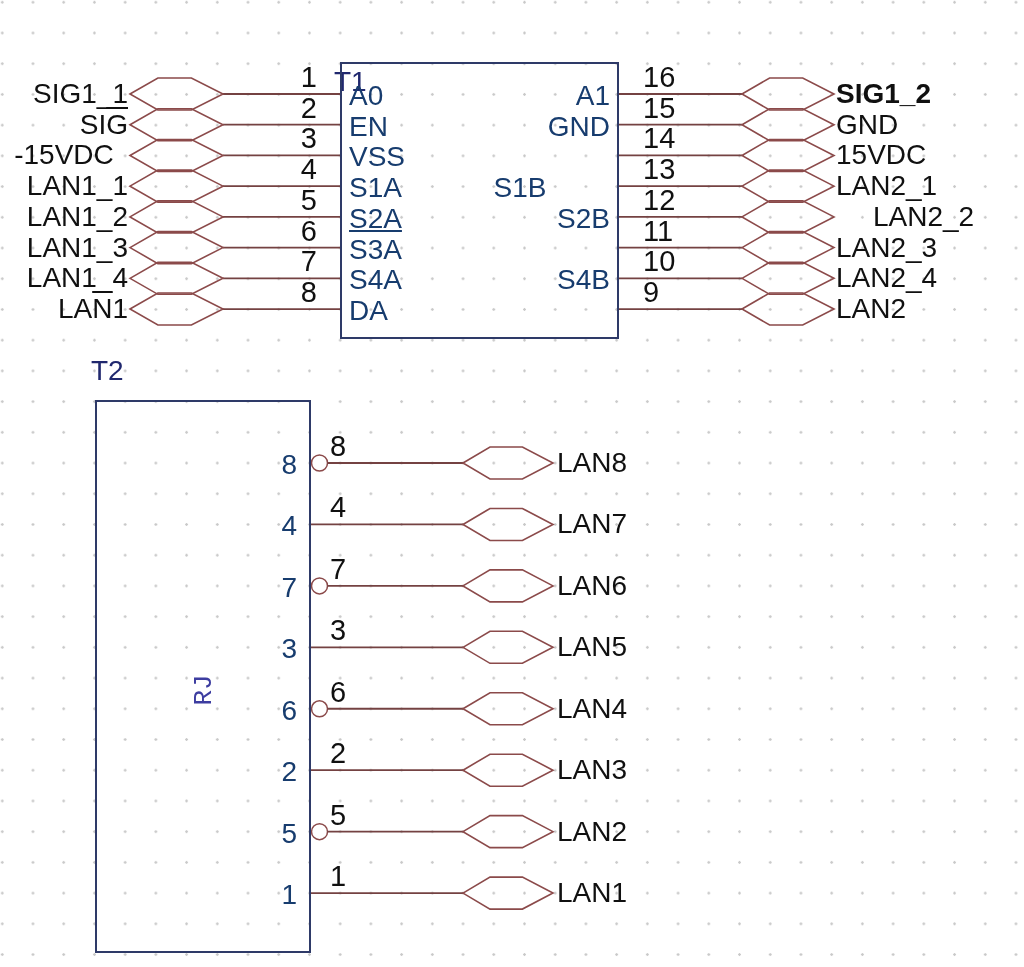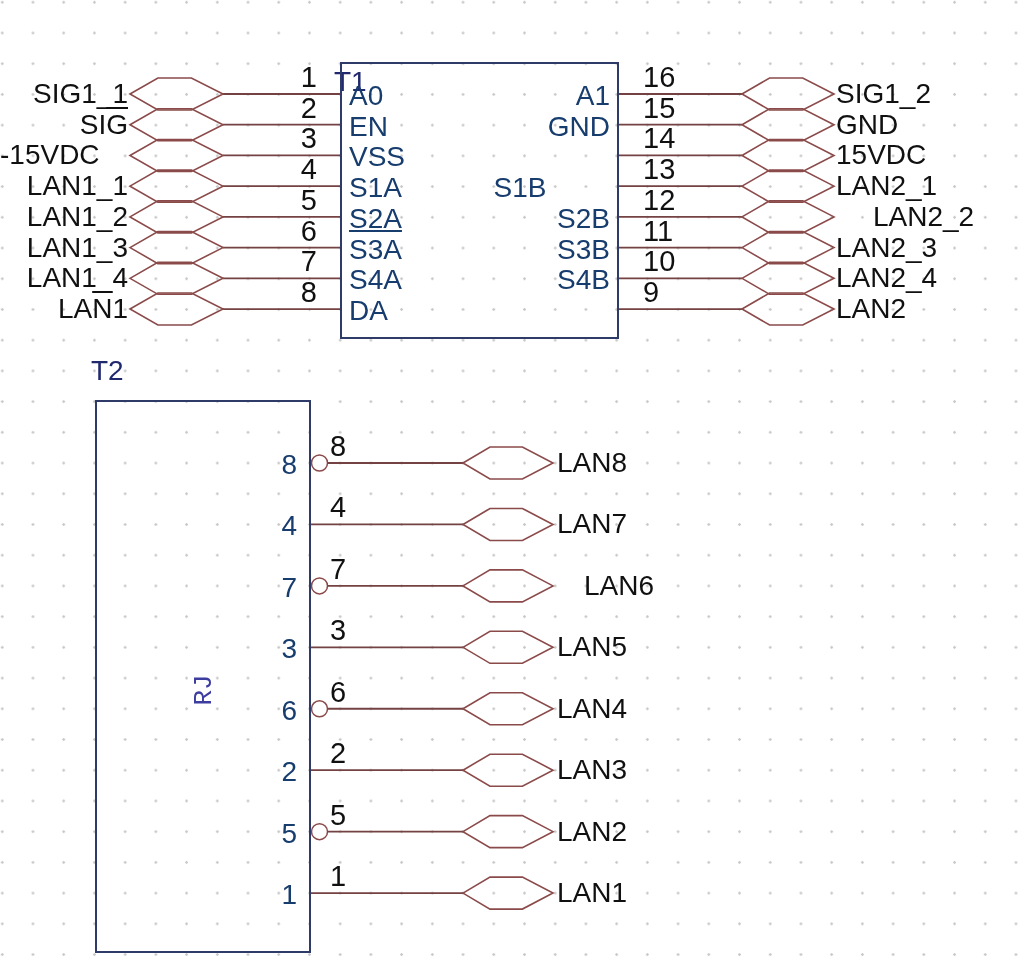--- a/index.html
+++ b/index.html
@@ -88,67 +88,66 @@
   <div class="box" style="left:95px;top:400px;width:216px;height:553px;"></div>
   <div class="rj">RJ</div>
 <div class="num" style="left: 187px; top: 62px; width: 130px; text-align: right;">1</div>
     <div class="pname" style="left: 349px; top: 81px;">A0</div>
     <div class="netlabel" style="left: 0px; top: 77px; width: 128px; text-align: right;"><span>SIG1_1</span><span class="bar"></span><span></span></div>
     <div class="num" style="left: 187px; top: 92.72px; width: 130px; text-align: right;">2</div>
     <div class="pname" style="left: 349px; top: 111.72px;">EN</div>
     <div class="netlabel" style="left: 0px; top: 107.72px; width: 128px; text-align: right;"><span>SI</span><span class="bar">G</span><span></span></div>
     <div class="num" style="left: 187px; top: 123.44px; width: 130px; text-align: right;">3</div>
     <div class="pname" style="left: 349px; top: 142.44px;">VSS</div>
-    <div class="netlabel" style="left: 0px; top: 138.44px; width: 128px; text-align: left;"><span>-15VDC</span><span class="bar"></span><span></span></div>
+    <div class="netlabel" style="left: 0px; top: 138.44px; width: 128px; text-align: center;"><span>-15VDC</span><span class="bar"></span><span></span></div>
     <div class="num" style="left: 187px; top: 154.16px; width: 130px; text-align: right;">4</div>
     <div class="pname" style="left: 349px; top: 173.16px;">S1A</div>
     <div class="netlabel" style="left: 0px; top: 169.16px; width: 128px; text-align: right;"><span>LAN1_1</span><span class="bar"></span><span></span></div>
     <div class="num" style="left: 187px; top: 184.88px; width: 130px; text-align: right;">5</div>
     <div class="pname" style="left: 349px; top: 203.88px; text-decoration: underline;">S2A</div>
     <div class="netlabel" style="left: 0px; top: 199.88px; width: 128px; text-align: right;"><span>LAN1_2</span><span class="bar"></span><span></span></div>
     <div class="num" style="left: 187px; top: 215.6px; width: 130px; text-align: right;">6</div>
     <div class="pname" style="left: 349px; top: 234.6px;">S3A</div>
     <div class="netlabel" style="left: 0px; top: 230.6px; width: 128px; text-align: right;"><span>LAN1_3</span><span class="bar"></span><span></span></div>
     <div class="num" style="left: 187px; top: 246.32px; width: 130px; text-align: right;">7</div>
     <div class="pname" style="left: 349px; top: 265.32px;">S4A</div>
     <div class="netlabel" style="left: 0px; top: 261.32px; width: 128px; text-align: right;"><span>LAN1_4</span><span class="bar"></span><span></span></div>
     <div class="num" style="left: 187px; top: 277.04px; width: 130px; text-align: right;">8</div>
     <div class="pname" style="left: 349px; top: 296.04px;">DA</div>
     <div class="netlabel" style="left: 0px; top: 292.04px; width: 128px; text-align: right;"><span>LA</span><span class="bar">N</span><span>1</span></div>
     <div class="num" style="left: 643px; top: 62px;">16</div>
     <div class="pname" style="left: 430px; top: 81px; width: 180px; text-align: right;">A1</div>
-    <div class="netlabel" style="left: 836px; top: 77px;"><span>SIG1_2</span><span class="bar"></span><span></span></div>
+    <div class="netlabel" style="left: 836px; top: 77px; font-weight: bold;"><span>SIG1_2</span><span class="bar"></span><span></span></div>
     <div class="num" style="left: 643px; top: 92.72px;">15</div>
     <div class="pname" style="left: 430px; top: 111.72px; width: 180px; text-align: right;">GND</div>
     <div class="netlabel" style="left: 836px; top: 107.72px;"><span>GND</span><span class="bar"></span><span></span></div>
     <div class="num" style="left: 643px; top: 123.44px;">14</div>
     <div class="netlabel" style="left: 836px; top: 138.44px;"><span>15VDC</span><span class="bar"></span><span></span></div>
     <div class="num" style="left: 643px; top: 154.16px;">13</div>
     <div class="pname" style="left: 430px; top: 173.16px; width: 180px; text-align: center;">S1B</div>
     <div class="netlabel" style="left: 836px; top: 169.16px;"><span>LAN2_1</span><span class="bar"></span><span></span></div>
     <div class="num" style="left: 643px; top: 184.88px;">12</div>
     <div class="pname" style="left: 430px; top: 203.88px; width: 180px; text-align: right;">S2B</div>
     <div class="netlabel" style="left: 836px; top: 199.88px; margin-left: 37px;"><span>LAN2_2</span><span class="bar"></span><span></span></div>
     <div class="num" style="left: 643px; top: 215.6px;">11</div>
-    <div class="pname" style="left: 430px; top: 234.6px; width: 180px; text-align: right;">S3B</div>
     <div class="netlabel" style="left: 836px; top: 230.6px;"><span>LAN2_3</span><span class="bar"></span><span></span></div>
     <div class="num" style="left: 643px; top: 246.32px;">10</div>
     <div class="pname" style="left: 430px; top: 265.32px; width: 180px; text-align: right;">S4B</div>
     <div class="netlabel" style="left: 836px; top: 261.32px;"><span>LAN2_4</span><span class="bar"></span><span></span></div>
     <div class="num" style="left: 643px; top: 277.04px;">9</div>
     <div class="netlabel" style="left: 836px; top: 292.04px;"><span>LAN2</span><span class="bar"></span><span></span></div>
     <div class="num" style="left: 330px; top: 431px;">8</div>
     <div class="pname" style="left: 207px; top: 450px; width: 90px; text-align: right;">8</div>
     <div class="netlabel" style="left: 557px; top: 446px;">LAN8</div>
     <div class="num" style="left: 330px; top: 492.44px;">4</div>
     <div class="pname" style="left: 207px; top: 511.44px; width: 90px; text-align: right;">4</div>
     <div class="netlabel" style="left: 557px; top: 507.44px;">LAN7</div>
     <div class="num" style="left: 330px; top: 553.88px;">7</div>
     <div class="pname" style="left: 207px; top: 572.88px; width: 90px; text-align: right;">7</div>
-    <div class="netlabel" style="left: 557px; top: 568.88px; margin-left: 27px;">LAN6</div>
+    <div class="netlabel" style="left: 557px; top: 568.88px;">LAN6</div>
     <div class="num" style="left: 330px; top: 615.32px;">3</div>
     <div class="pname" style="left: 207px; top: 634.32px; width: 90px; text-align: right;">3</div>
     <div class="netlabel" style="left: 557px; top: 630.32px;">LAN5</div>
     <div class="num" style="left: 330px; top: 676.76px;">6</div>
     <div class="pname" style="left: 207px; top: 695.76px; width: 90px; text-align: right;">6</div>
     <div class="netlabel" style="left: 557px; top: 691.76px;">LAN4</div>
     <div class="num" style="left: 330px; top: 738.2px;">2</div>
     <div class="pname" style="left: 207px; top: 757.2px; width: 90px; text-align: right;">2</div>
     <div class="netlabel" style="left: 557px; top: 753.2px;">LAN3</div>
     <div class="num" style="left: 330px; top: 799.64px;">5</div>

